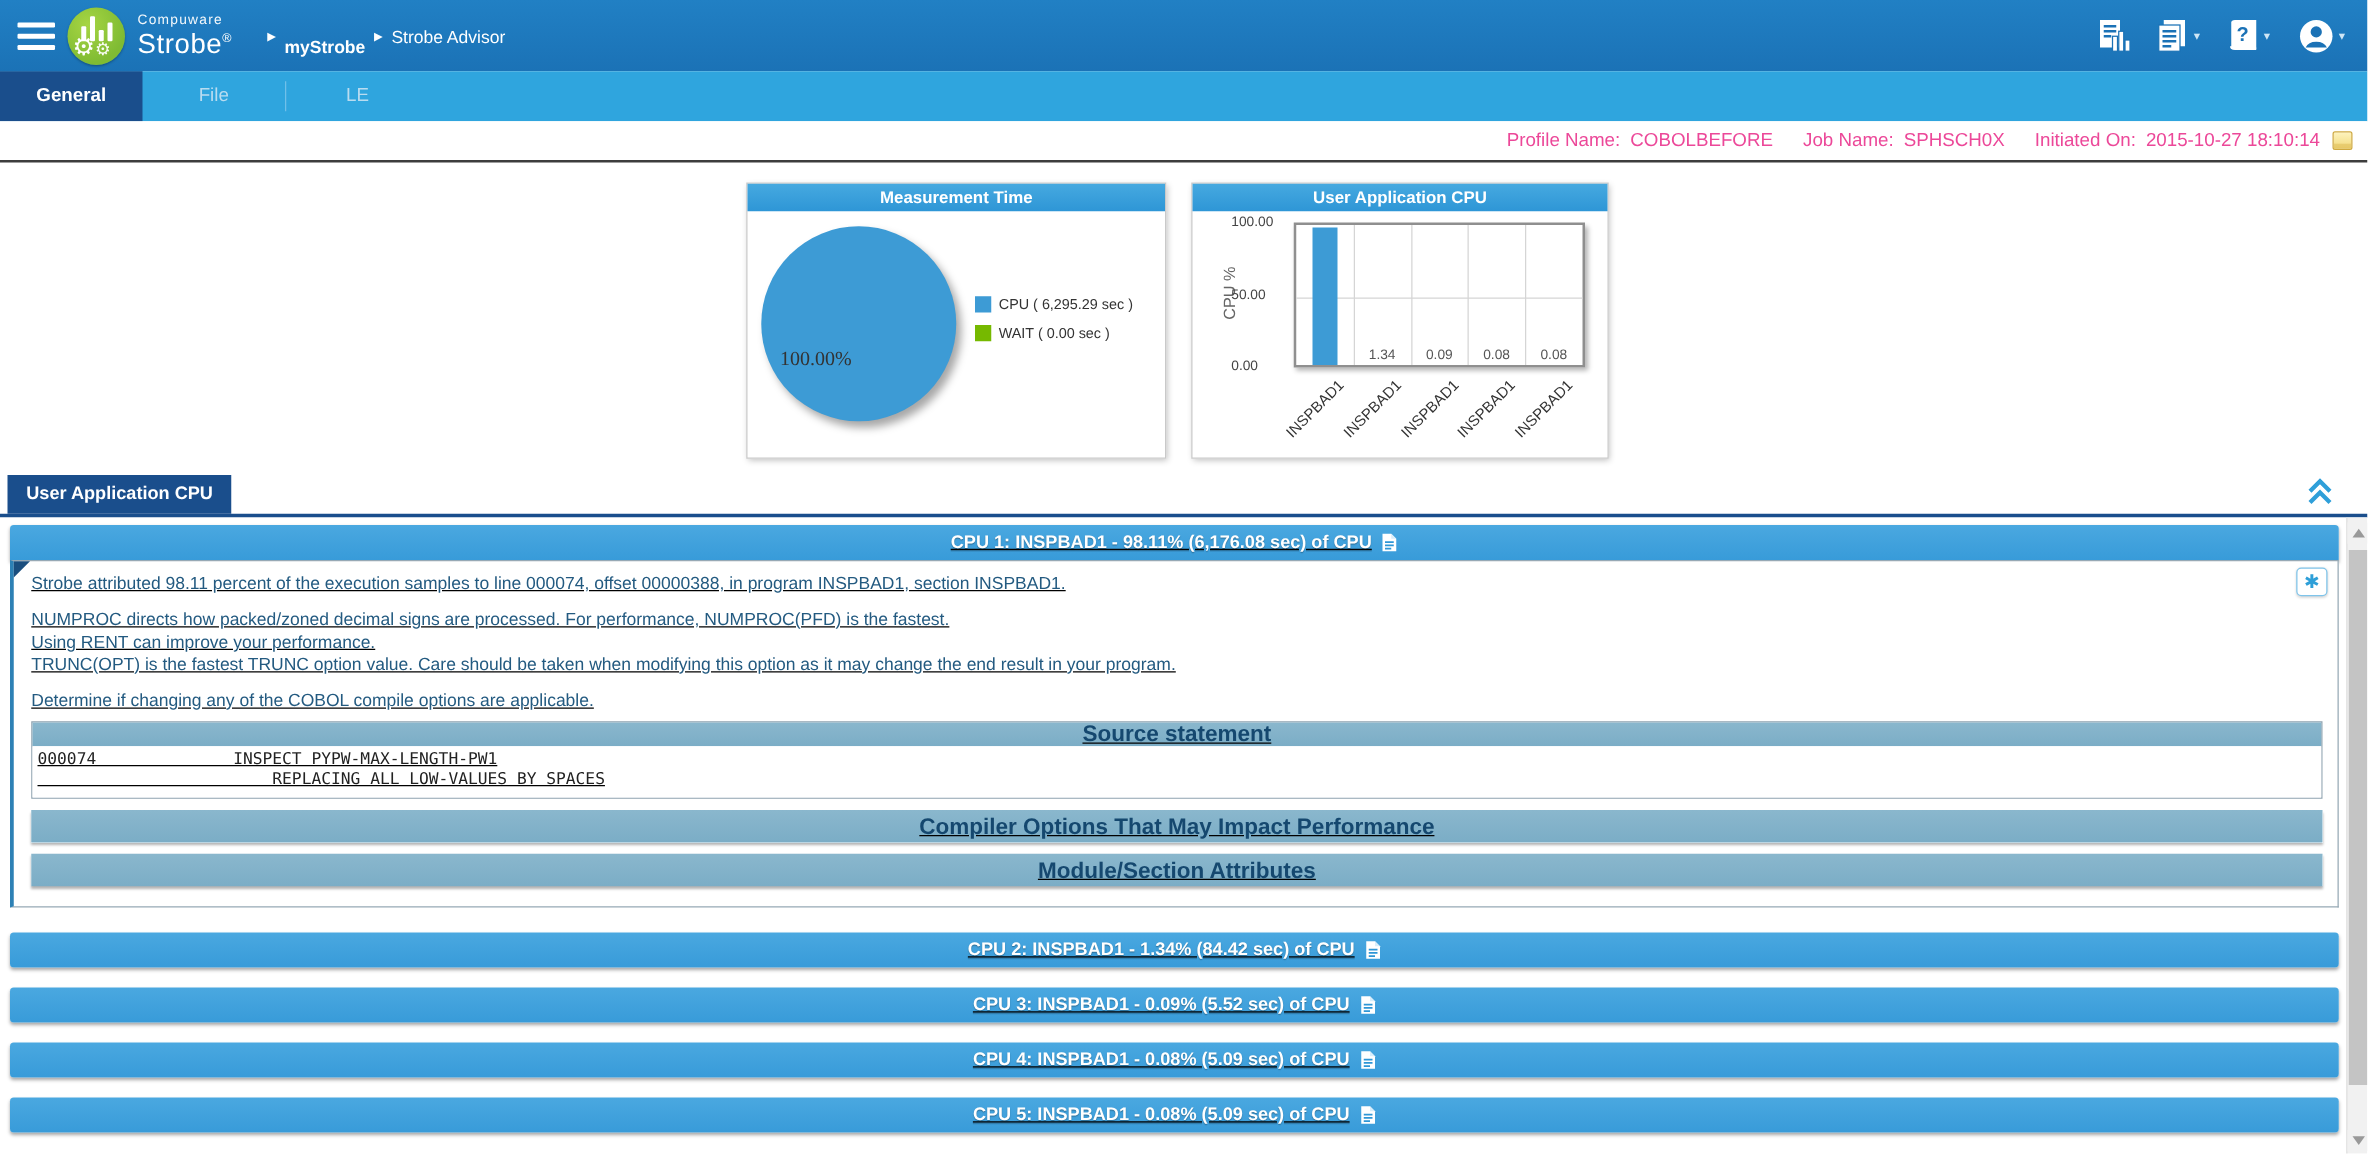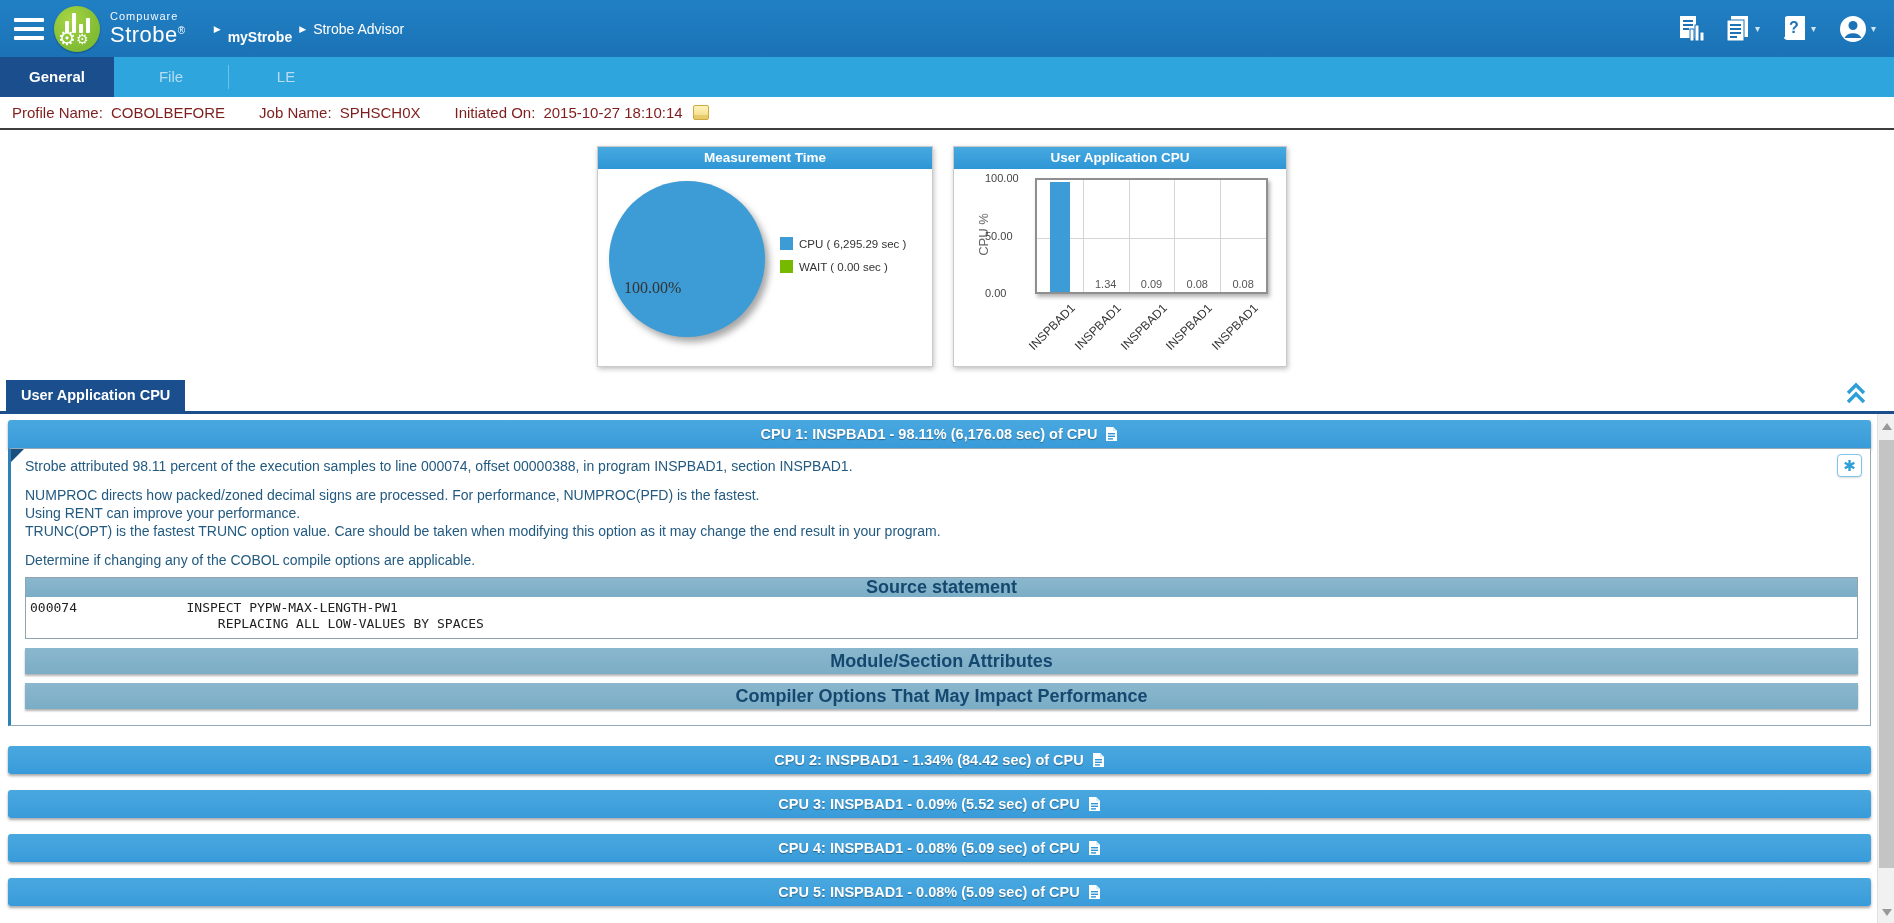--- a/index.html
+++ b/index.html
@@ -33,22 +33,22 @@
   .icon-caret { color:#cfe6f5; font-size:10px; }
 
   
   .tabbar { position:absolute; top:57px; left:0; width:100%; height:40px; background:#2fa5de; display:flex; }
   .tab { width:114px; text-align:center; line-height:40px; font-size:15px; color:#b9dcf0; cursor:pointer; }
   .tab.active { background:#1a4e8c; color:#fff; font-weight:bold; }
   .tab-sep { width:1px; height:24px; margin-top:8px; background:#70c0e9; }
 
   
   .profilebar { position:absolute; top:97px; left:0; width:100%; height:31px; background:#fff;
-                display:flex; align-items:center; justify-content:flex-start; gap:10px;
-                font-size:15px; color:#7f1d1d; }
+                display:flex; align-items:center; justify-content:flex-end; 
+                font-size:15px; color:#ec4899; }
   .pgroup { display:flex; align-items:center; gap:8px; margin:0 12px; }
   .note-icon { width:16px; height:15px; background:linear-gradient(#fdf3bd,#f2d97a); border:1px solid #cfa93f;
                border-radius:2px; position:relative; margin-left:2px; cursor:pointer;
                box-shadow:inset 0 -4px 0 rgba(210,170,60,.35); }
   .dark-rule { position:absolute; top:128px; left:0; width:100%; height:2px; background:#3d3d3d; }
 
   
   .chart-panel { position:absolute; background:#fff; border:1px solid #c9c9c9;
                  box-shadow:1px 2px 5px rgba(0,0,0,.25); }
   .chart-header { height:22px; line-height:22px; text-align:center; color:#fff; font-weight:bold;
@@ -76,21 +76,21 @@
   .xlabels { position:absolute; left:81px; top:132px; width:233px; height:70px; }
   .xlab { position:absolute; top:0; font-size:12px; color:#333; white-space:nowrap;
           transform:translateX(-100%) rotate(-45deg); transform-origin:100% 0; }
 
   
   .section-tab { position:absolute; left:6px; top:380px; height:31px; line-height:31px;
                  padding:0 15px; background:#1a4e8c; color:#fff; font-weight:bold; font-size:14.5px; }
   .panel-border { position:absolute; top:411px; left:0; width:100%; height:3px; background:#1a4e8c; }
   .collapse-chevrons { position:absolute; top:382px; right:26px; width:24px; height:24px; cursor:pointer; }
 
-  .main-panel { position:absolute; top:414px; left:0; right:0; bottom:0; background:#fff; overflow:hidden; }
+  .main-panel { position:absolute; top:414px; left:0; right:0; bottom:0; background:#fff; overflow:hidden;text-decoration:underline; }
   .main-content { margin:6px 23px 0 8px; }
 
   .cpu-header { position:relative; height:28px; line-height:28px; text-align:center;
                 background:linear-gradient(#4aa8e0,#389bd9); color:#fff; font-weight:bold; font-size:14.5px;
                 border-radius:3px 3px 0 0; text-shadow:0 1px 1px rgba(0,0,0,.35);
                 box-shadow:0 2px 3px rgba(0,0,0,.35); cursor:pointer;
                 display:flex; align-items:center; justify-content:center; gap:8px; }
   .cpu-bar-collapsed { border-radius:3px; margin-top:16px; }
   .doc-icon { flex:0 0 auto; }
 
@@ -302,22 +302,22 @@
             <div class="adv-line blank"></div>
             <div class="adv-line">Determine if changing any of the COBOL compile options are applicable.</div>
           </div>
         <div class="source-table">
           <div class="steel-bar source-head">Source statement</div>
           <div class="source-body">
             <pre>000074              INSPECT PYPW-MAX-LENGTH-PW1
                         REPLACING ALL LOW-VALUES BY SPACES</pre>
           </div>
         </div>
+        <div class="steel-bar attr-bar">Compiler Options That May Impact Performance</div>
         <div class="steel-bar attr-bar">Module/Section Attributes</div>
-        <div class="steel-bar attr-bar">Compiler Options That May Impact Performance</div>
       </div>
 
       <div>
   <div class="cpu-header cpu-bar-collapsed">
     <span class="cpu-header-label">CPU 2: INSPBAD1 - 1.34% (84.42 sec) of CPU</span>
     <svg class="doc-icon" width="13" height="16" viewBox="0 0 13 16">
       <path d="M1 1 h7 l4 4 v10 h-11 z" fill="#fff"></path>
       <path d="M8 1 v4 h4" fill="#d9eefb"></path>
       <rect x="3" y="7" width="7" height="1.4" fill="#2e96d6"></rect>
       <rect x="3" y="9.6" width="7" height="1.4" fill="#2e96d6"></rect>

